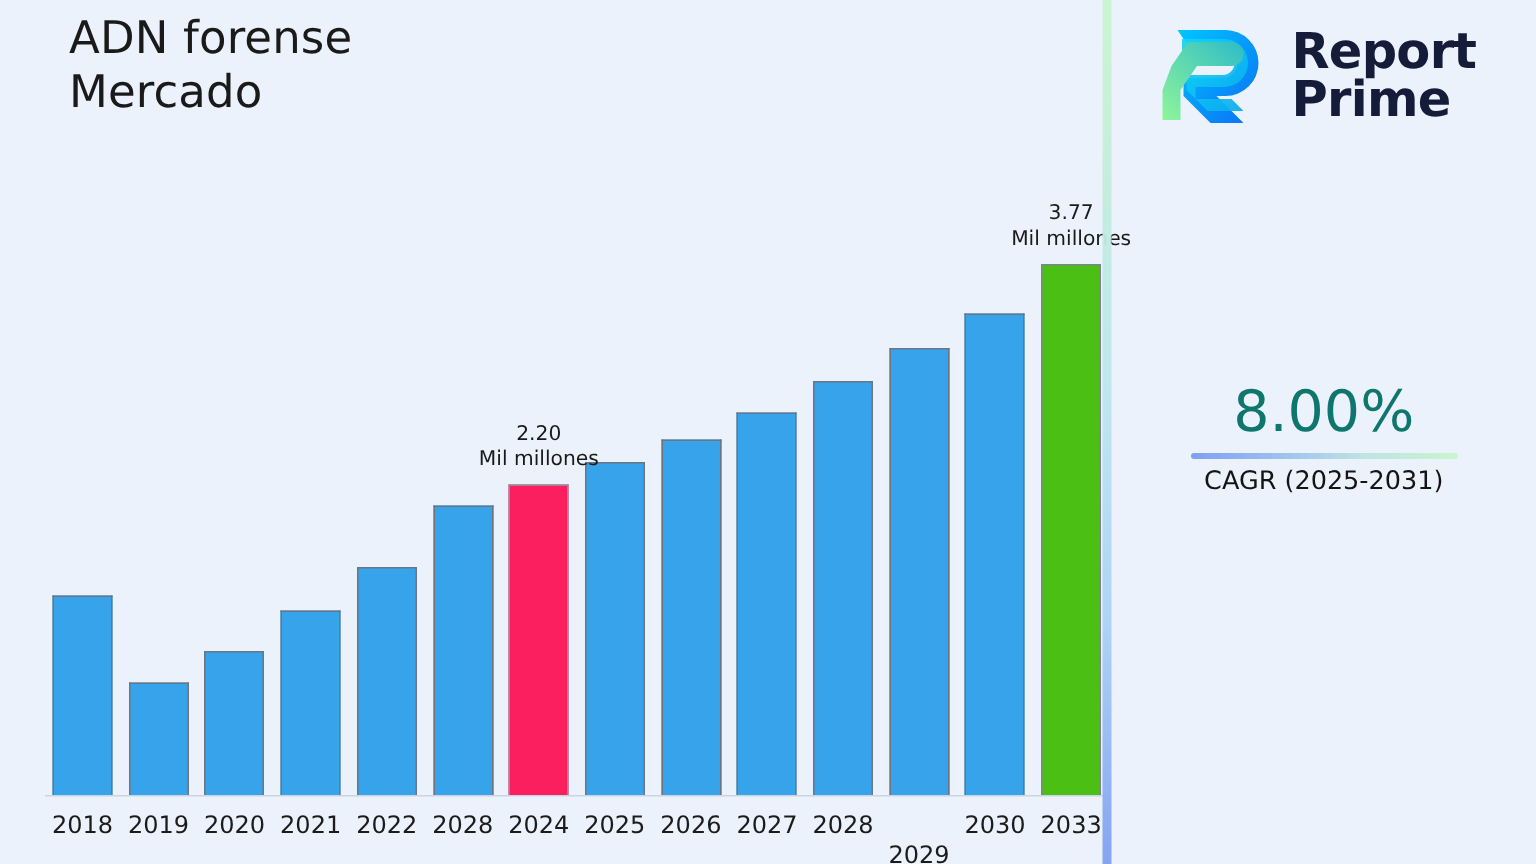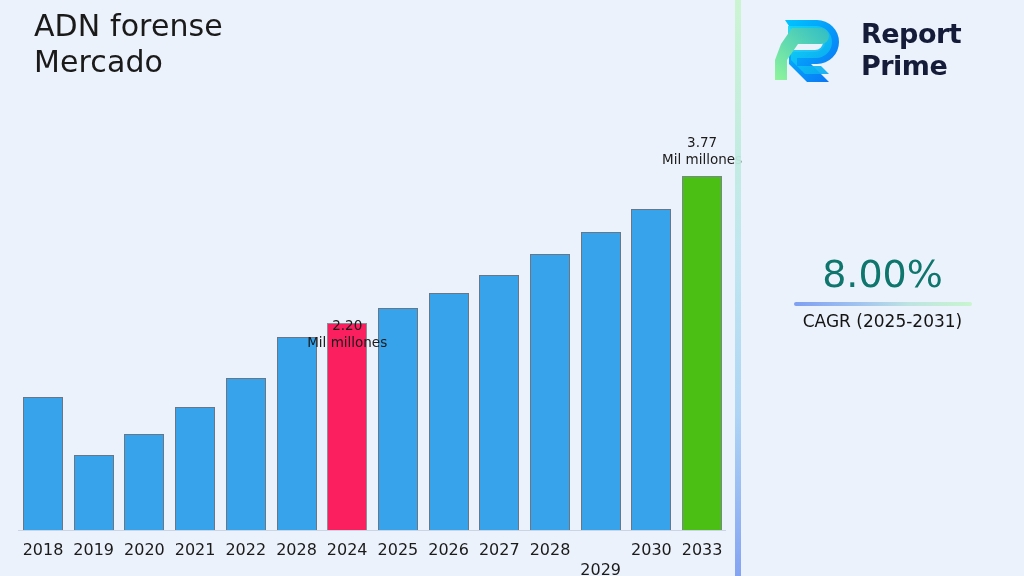--- a/index.html
+++ b/index.html
@@ -16,21 +16,21 @@
   #root {
     position: relative;
     width: 1024px;
     height: 576px;
     background: #ecf2fb;
   }
 
   
   #left-panel {
     position: absolute;
-    left: 4px; top: 0;
+    left: 16px; top: 0;
     width: 736px; height: 576px;
   }
   #chart-title {
     position: absolute;
     left: 30px; top: 8px;
     font-size: 30px;
     line-height: 36px;
     color: #1a1a1a;
     font-weight: 400;
     letter-spacing: 0.1px;
@@ -96,21 +96,21 @@
   }
   #logo-wrap {
     position: absolute;
     left: 30px; top: 14px;
     display: flex;
     align-items: center;
     gap: 12px;
   }
   #logo-mark { width: 78px; height: 72px; display: block; }
   #logo-text {
-    font-size: 27px;
+    font-size: 33px;
     line-height: 32px;
     font-weight: 700;
     color: #141c3a;
     letter-spacing: -0.5px;
     white-space: pre-line;
     font-family: "DejaVu Sans", "Liberation Sans", sans-serif;
   }
 
   #cagr-block {
     position: absolute;
@@ -159,21 +159,21 @@
           <div class="bar pink" style="left: 323.2px; width: 40px; height: 206.578px;"></div>
           <div class="bar blue" style="left: 373.9px; width: 40px; height: 221.602px;"></div>
           <div class="bar blue" style="left: 424.6px; width: 40px; height: 236.626px;"></div>
           <div class="bar blue" style="left: 475.3px; width: 40px; height: 255.406px;"></div>
           <div class="bar blue" style="left: 526px; width: 40px; height: 276.064px;"></div>
           <div class="bar blue" style="left: 576.7px; width: 40px; height: 297.66px;"></div>
           <div class="bar blue" style="left: 627.4px; width: 40px; height: 321.135px;"></div>
           <div class="bar green" style="left: 678.1px; width: 40px; height: 354px;"></div>
         </div>
       <div id="labels-layer">
-          <div class="bar-label" style="left: 273.2px; top: 281.422px; margin-top: 36px;">2.20
+          <div class="bar-label" style="left: 273.2px; top: 281.422px;">2.20
 Mil millones</div>
           <div class="bar-label" style="left: 628.1px; top: 134px;">3.77
 Mil millones</div>
         </div>
       <div id="ticks-layer">
           <div class="x-tick" style="left: 9px;">2018</div>
           <div class="x-tick" style="left: 59.7px;">2019</div>
           <div class="x-tick" style="left: 110.4px;">2020</div>
           <div class="x-tick" style="left: 161.1px;">2021</div>
           <div class="x-tick" style="left: 211.8px;">2022</div>

